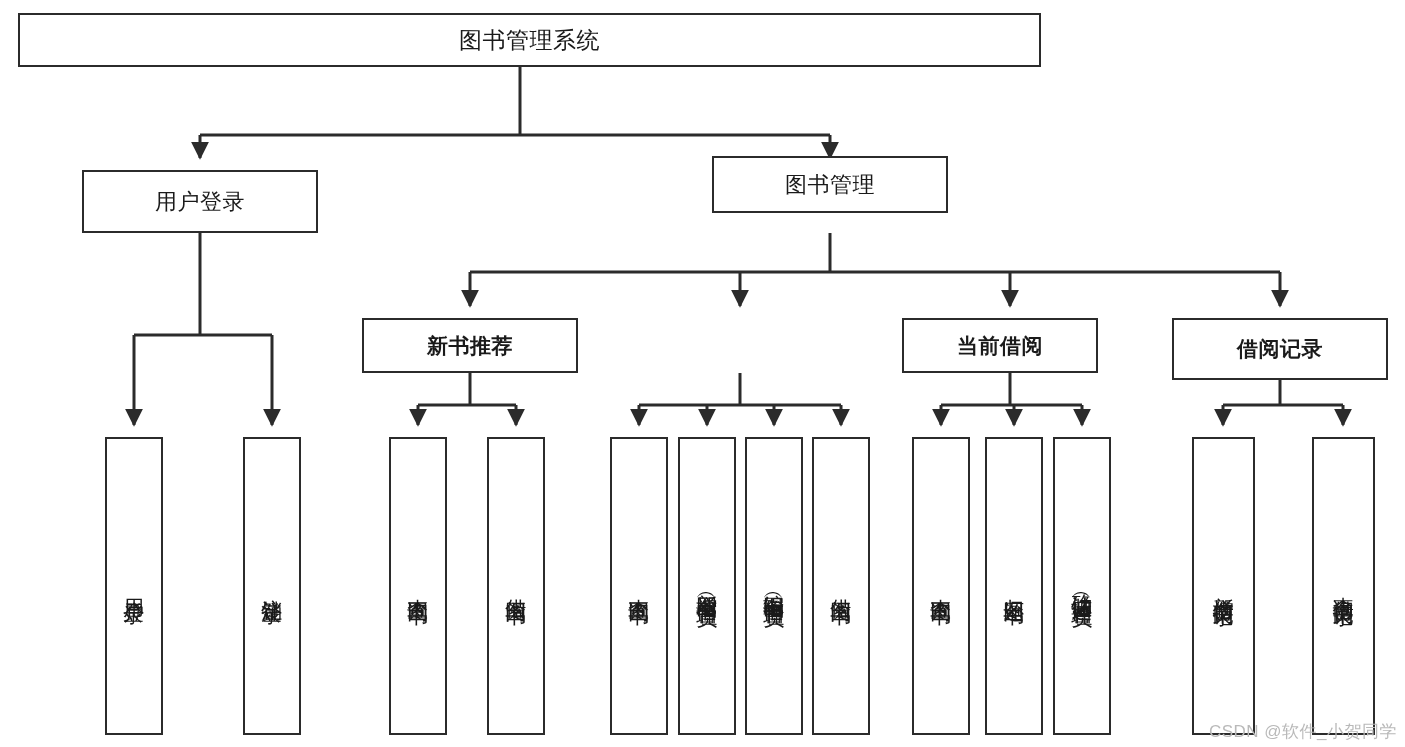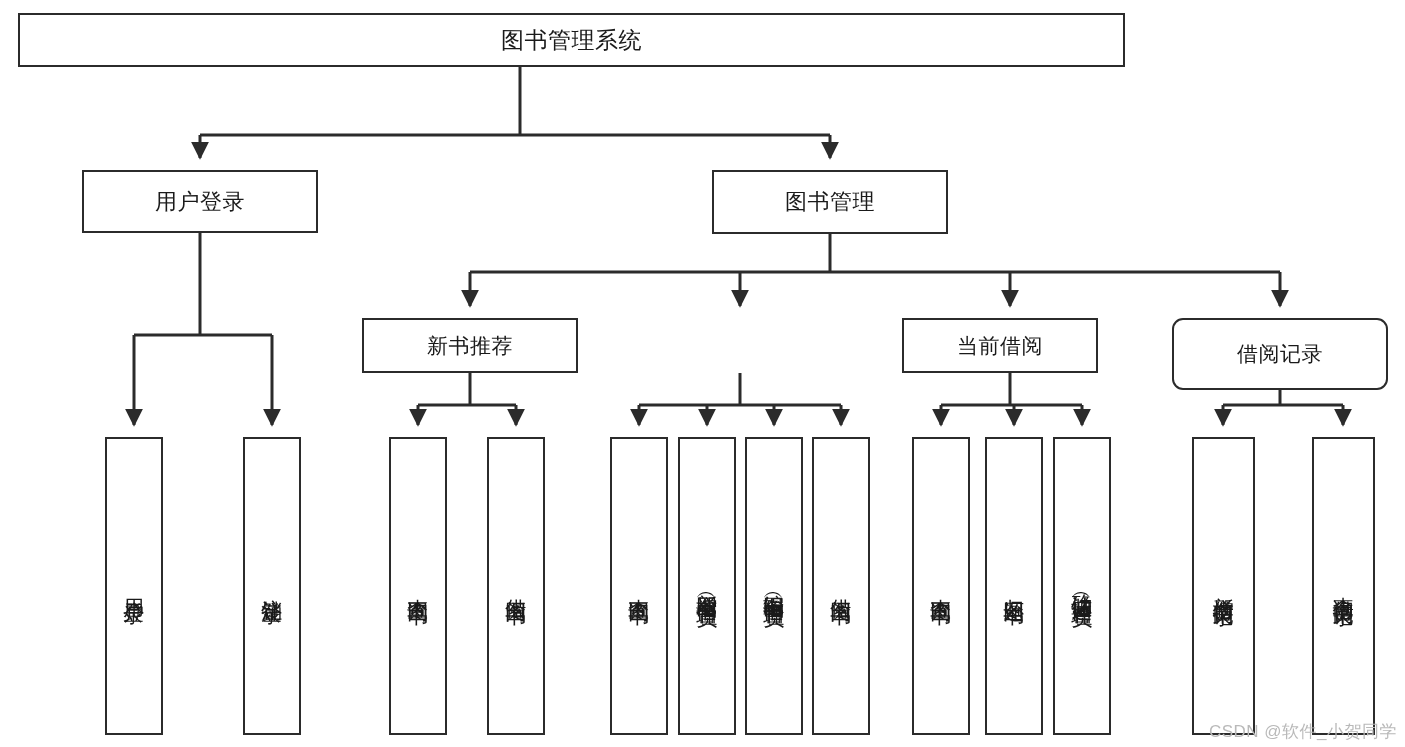--- a/index.html
+++ b/index.html
@@ -31,20 +31,21 @@
     font-size: 23px;
     letter-spacing: 0.5px;
   }
   .node-l1 {
     font-size: 22px;
     letter-spacing: 0.5px;
   }
   .node-l2 {
     font-size: 21px;
     letter-spacing: 0.5px;
+    font-weight: bold;
   }
   .leaf {
     position: absolute;
     box-sizing: border-box;
     border: 2px solid #2b2b2b;
     background: #ffffff;
     display: flex;
     align-items: center;
     justify-content: center;
     color: #1a1a1a;
@@ -123,38 +124,38 @@
       <path d="M 1014 405 L 1014 425" marker-end="url(#arrow)"></path>
       <path d="M 1082 405 L 1082 425" marker-end="url(#arrow)"></path>
 
       <path d="M 1280 373 L 1280 405"></path>
       <path d="M 1223 405 L 1343 405"></path>
       <path d="M 1223 405 L 1223 425" marker-end="url(#arrow)"></path>
       <path d="M 1343 405 L 1343 425" marker-end="url(#arrow)"></path>
     </g>
   </svg>
 
-  <div class="node" id="n-root" style="left: 18px; top: 13px; width: 1107px; height: 54px;">
+  <div class="node" id="n-root" style="left: 18px; top: 13px; width: 1023px; height: 54px;">
     <span class="node-title">图书管理系统</span>
   </div>
 
   <div class="node" id="n-l1-0" style="left: 82px; top: 170px; width: 236px; height: 63px;">
     <span class="node-l1">用户登录</span>
   </div>
-  <div class="node" id="n-l1-1" style="left: 712px; top: 170px; width: 236px; height: 64px;">
+  <div class="node" id="n-l1-1" style="left: 712px; top: 156px; width: 236px; height: 57px;">
     <span class="node-l1">图书管理</span>
   </div>
 
   <div class="node" id="n-l2-0" style="left: 362px; top: 318px; width: 216px; height: 55px;">
     <span class="node-l2">新书推荐</span>
   </div>
   <div class="node" id="n-l2-2" style="left: 902px; top: 318px; width: 196px; height: 55px;">
     <span class="node-l2">当前借阅</span>
   </div>
-  <div class="node" id="n-l2-3" style="left: 1172px; top: 318px; width: 216px; height: 72px; border-radius: 11px;">
+  <div class="node" id="n-l2-3" style="left: 1172px; top: 318px; width: 216px; height: 62px;">
     <span class="node-l2">借阅记录</span>
   </div>
 
   <div class="leaf" id="lf-0" style="left: 105px; top: 437px; width: 58px; height: 298px;">
     <span class="leaf-text">用户登录</span>
   </div>
   <div class="leaf" id="lf-1" style="left: 243px; top: 437px; width: 58px; height: 298px;">
     <span class="leaf-text">注销登录</span>
   </div>
   <div class="leaf" id="lf-2" style="left: 389px; top: 437px; width: 58px; height: 298px;">

